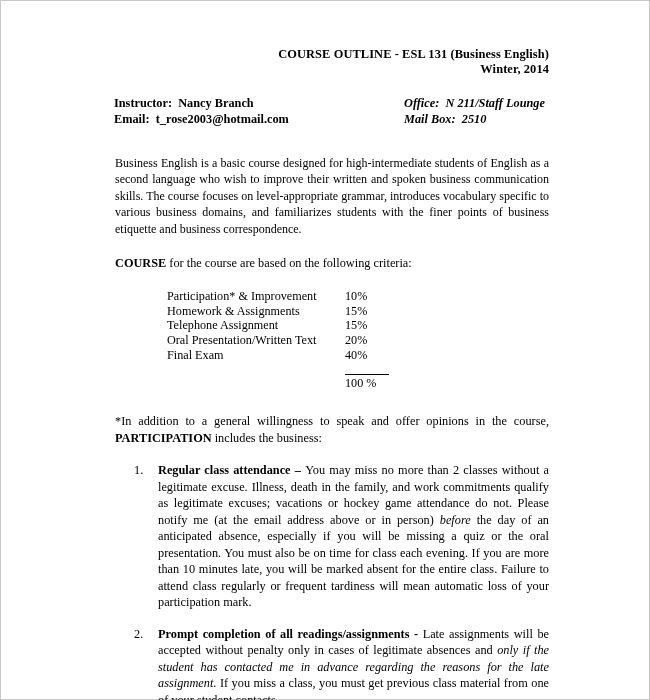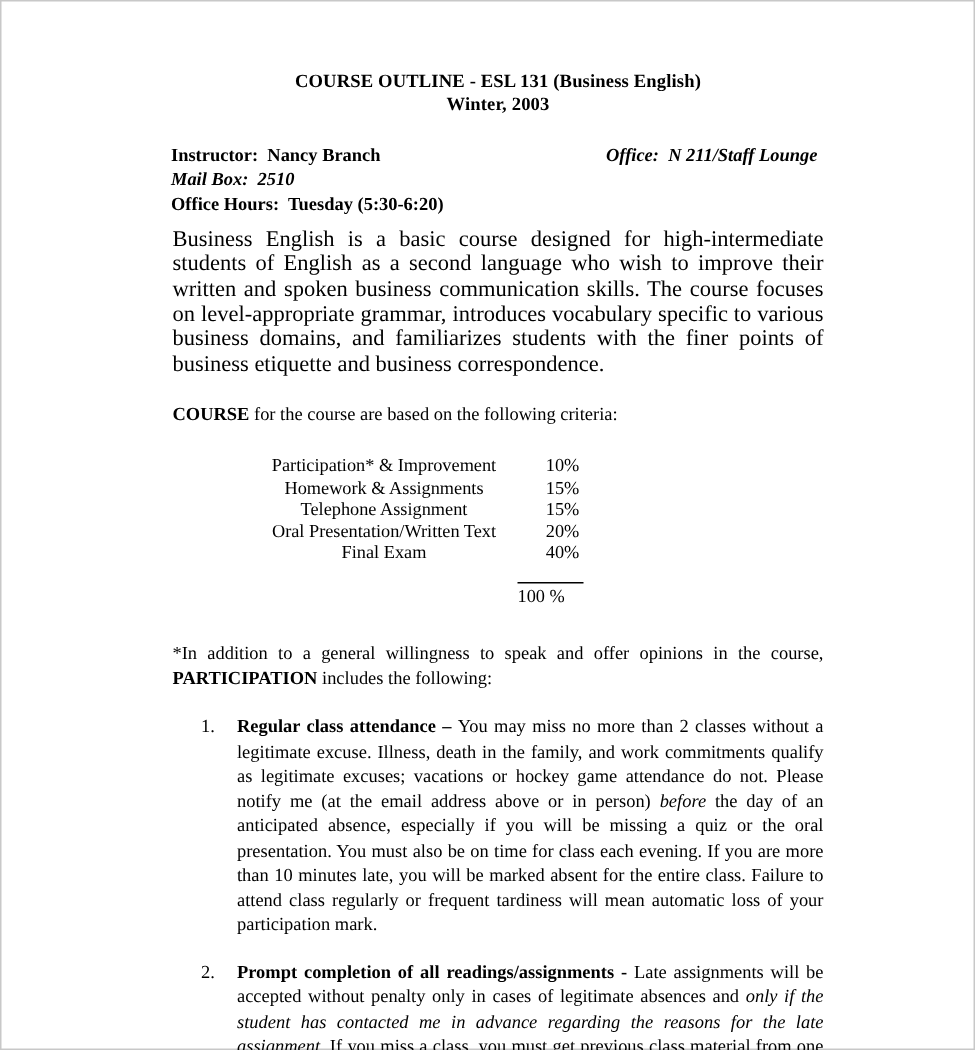--- a/index.html
+++ b/index.html
@@ -17,69 +17,68 @@
   .page {
     position: relative;
     box-sizing: border-box;
     width: 650px;
     height: 700px;
     background: #ffffff;
     border: 1px solid #c8c8c8;
     padding: 46px 100px 0 114px;
   }
   .title-block {
-    text-align: center;
+    text-align: right;
     font-weight: bold;
     font-size: 12.4px;
     line-height: 15px;
     letter-spacing: 0.1px;
     margin-bottom: 18px;
   }
   .title-line2 { }
 
   .header-info {
     font-weight: bold;
     font-size: 12.3px;
     line-height: 16.3px;
-    margin-bottom: 8px;
+    margin-bottom: 27px;
     margin-left: -1px;
   }
   .hrow {
     display: flex;
     white-space: pre;
   }
   .hrow .left {
     width: 290px;
     flex: 0 0 290px;
   }
   .hrow .right {
     flex: 1 1 auto;
     font-style: italic;
   }
 
   .para {
-    font-size: 15px;
+    font-size: 12px;
     line-height: 16.6px;
     text-align: justify;
     margin: 0 0 17px 0;
   }
 
   .marks-intro {
     font-size: 12.3px;
     line-height: 16.6px;
     margin: 0 0 18px 0;
   }
   .marks-intro b { font-weight: bold; }
 
   .marks-table {
     margin: 0 0 0 52px;
     font-size: 12.2px;
     line-height: 14.6px;
     border-collapse: collapse;
-    text-align: center;
   }
   .marks-table td {
     padding: 0;
     vertical-align: top;
   }
   .marks-table td.label { width: 178px; }
   .marks-table td.value { width: 60px; }
 
   .total-wrap {
     margin: 12px 0 0 0;
@@ -127,33 +126,33 @@
   ol.items > li b { font-weight: bold; margin-top: 36px; }
   ol.items > li i { font-style: italic; }
 </style>
 </head>
 <body>
 
 <div class="page">
 
   <div class="title-block">
     <div>COURSE OUTLINE - ESL 131 (Business English)</div>
-    <div class="title-line2">Winter, 2003</div>
+    <div class="title-line2">Winter, 2014</div>
   </div>
 
   <div class="header-info">
     <div class="hrow">
       <span class="left">Instructor:  Nancy Branch</span>
       <span class="right">Office:  N 211/Staff Lounge</span>
     </div>
     <div class="hrow">
+      <span class="left">Email:  t_rose2003@hotmail.com</span>
       <span class="right">Mail Box:  2510</span>
     </div>
     <div class="hrow">
-      <span class="left">Office Hours:  Tuesday (5:30-6:20)</span>
       <span class="right"></span>
     </div>
   </div>
 
   <p class="para">Business English is a basic course designed for high-intermediate students of English as a second language who wish to improve their written and spoken business communication skills.  The course focuses on level-appropriate grammar, introduces vocabulary specific to various business domains, and familiarizes students with the finer points of business etiquette and business correspondence.</p>
 
   <p class="marks-intro"><b>COURSE</b><span> for the course are based on the following criteria:</span></p>
 
   <table class="marks-table">
     <tbody>
@@ -181,21 +180,21 @@
   </table>
 
   <div class="total-wrap">
     <div class="total-spacer"></div>
     <div class="total-box">
       <div class="total-rule"></div>
       <div>100 %</div>
     </div>
   </div>
 
-  <p class="star-para"><span>*In addition to a general willingness to speak and offer opinions in the course, </span><span class="bold">PARTICIPATION</span><span>  includes the following:</span></p>
+  <p class="star-para"><span>*In addition to a general willingness to speak and offer opinions in the course, </span><span class="bold">PARTICIPATION</span><span>  includes the business:</span></p>
 
   <ol class="items">
     <li>
       <span class="num">1.</span><b>Regular class attendance – </b><span>You may miss no more than 2 classes without a legitimate excuse.  Illness, death in the family, and work commitments qualify as legitimate excuses; vacations or hockey game attendance do not.  Please notify me (at the email address above or in person) </span><i>before</i><span> the day of an anticipated absence, especially if you will be missing a quiz or the oral presentation. You must also be on time for class each evening.  If you are more than 10 minutes late, you will be marked absent for the entire class.  Failure to attend class regularly or frequent tardiness will mean automatic loss of your participation mark.</span>
     </li>
     <li>
       <span class="num">2.</span><b>Prompt completion of all readings/assignments - </b><span>Late assignments will be accepted without penalty only in cases of legitimate absences and </span><i>only if the student has contacted me in advance regarding the reasons for the late assignment</i><span>.  If you miss a class, you must get previous class material from one of your student contacts.</span>
     </li>
 
   </ol>

